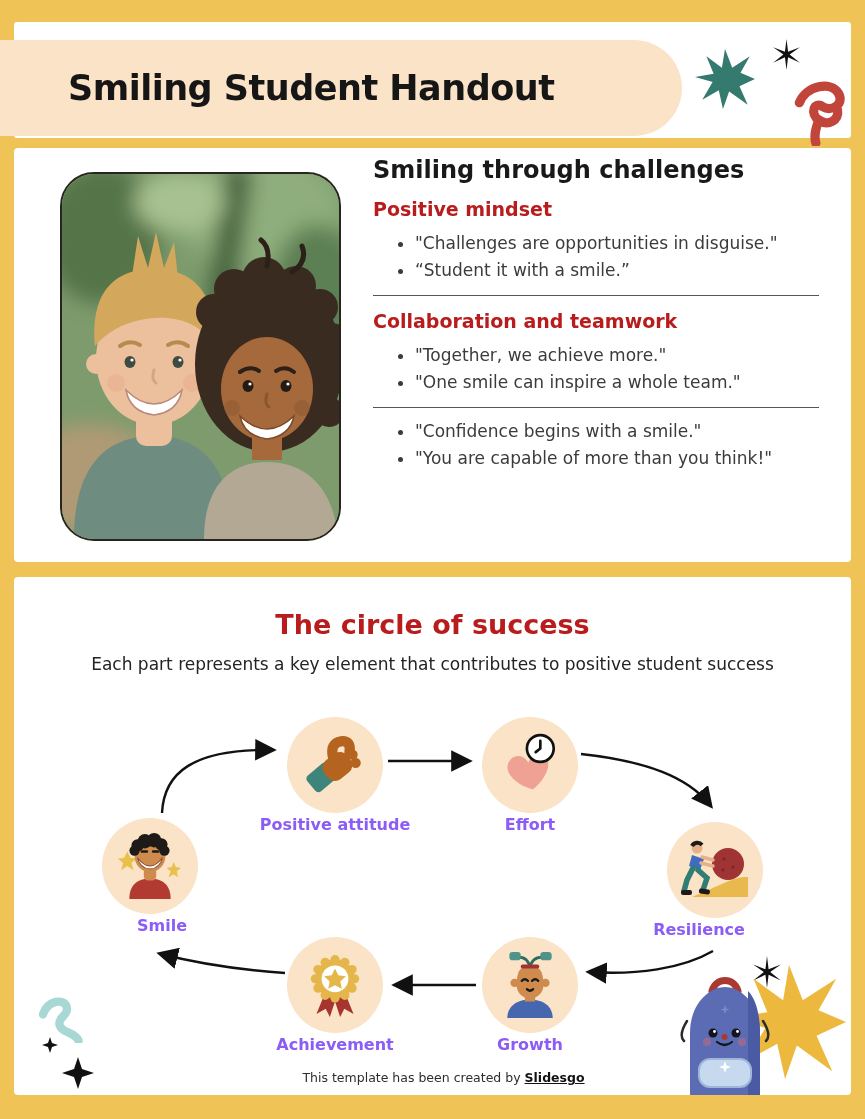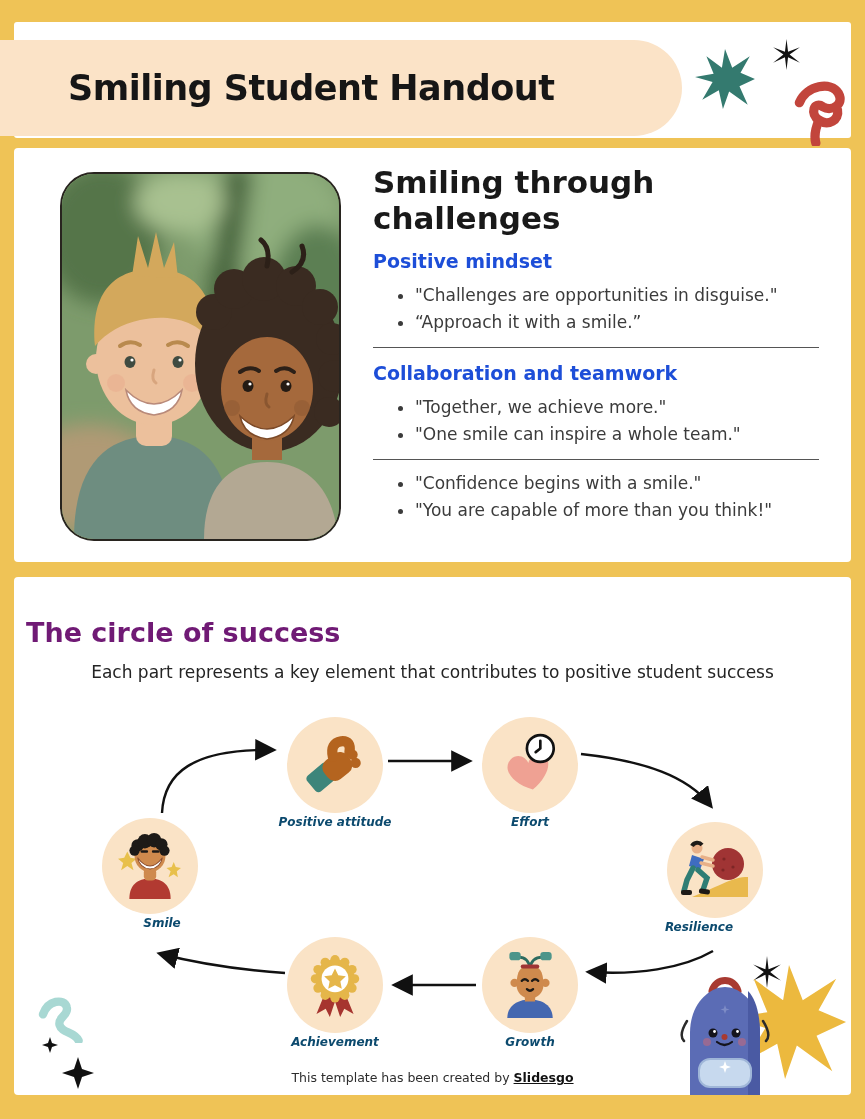--- a/index.html
+++ b/index.html
@@ -18,36 +18,36 @@
   #card-challenges{top:148px;height:414px;}
   #card-circle{top:577px;height:518px;overflow:hidden;}
 
   
   .photo-frame{position:absolute;left:46px;top:24px;width:277px;height:365px;border:2px solid #28241f;
                border-radius:34px;overflow:hidden;background:#7d9b6c;}
   .photo-frame svg{display:block;}
 
   
   .challenge-col{position:absolute;left:359px;top:8px;width:450px;}
-  .challenge-title{font-size:31px;font-weight:700;margin:8px 0 10px 0;color:#191919;}
-  .section-heading{font-size:19px;font-weight:700;margin:14px 0 4px 0;color:#1d4ed8;}
+  .challenge-title{font-size:24px;font-weight:700;margin:0 0 10px 0;color:#191919;}
+  .section-heading{font-size:19px;font-weight:700;margin:14px 0 4px 0;color:#b91c1c;}
   ul.quote-list{margin:12px 0 10px 0;padding-left:42px;}
   ul.quote-list li{font-size:17px;color:#3b3b3b;margin:5px 0;line-height:1.32;}
   .divider{border:none;border-top:1.5px solid #555;margin:13px 0 9px 0;width:446px;}
 
   
-  .circle-title{font-size:27px;font-weight:700;margin:12px;padding-top:28px;color:#701a75;}
+  .circle-title{text-align:center;font-size:27px;font-weight:700;margin:4px;padding-top:28px;color:#b91c1c;}
   .circle-sub{text-align:center;font-size:17px;margin:14px 0 0 0;color:#242424;}
   .node{position:absolute;width:96px;height:96px;border-radius:50%;background:#fae3c6;
         display:flex;align-items:center;justify-content:center;}
-  .node-label{position:absolute;transform:translateX(-50%);font-weight:700;font-size:12px;color:#0c4a6e;white-space:nowrap;font-style:italic;}
+  .node-label{position:absolute;transform:translateX(-50%);font-weight:700;font-size:16px;color:#8b5cf6;white-space:nowrap;}
   .arrows{position:absolute;left:0;top:0;pointer-events:none;}
 
   
-  .footer{position:absolute;left:0;bottom:10px;width:100%;text-align:center;font-size:12.5px;color:#2d2d2d;z-index:5;}
+  .footer{position:absolute;left:0;bottom:10px;width:100%;text-align:center;font-size:12.5px;color:#2d2d2d;z-index:5;padding-left:11px;}
   .footer a{color:#111;font-weight:700;text-decoration:underline;}
 </style>
 </head>
 <body>
 
 <div id="page">
 
   <div class="header-band">
     <svg class="deco" style="left:680px;top:26px" width="62" height="62" viewBox="0 0 60 60">
       <polygon fill="#347a6f" points="30,1 37,19 54,8 45,24 59,30 44,37 52,55 34,42 28,59 24,41 8,50 18,33 1,28 19,25 12,8 27,19"></polygon>
@@ -131,21 +131,21 @@
         </g>
       </svg>
     </div>
 
     <div class="challenge-col">
       <div class="challenge-title">Smiling through challenges</div>
 
       <div class="section-heading">Positive mindset</div>
       <ul class="quote-list">
         <li>"Challenges are opportunities in disguise."</li>
-        <li>“Approach it with a smile.”</li>
+        <li>“Student it with a smile.”</li>
       </ul>
       <hr class="divider">
 
       <div class="section-heading">Collaboration and teamwork</div>
       <ul class="quote-list">
         <li>"Together, we achieve more."</li>
         <li>"One smile can inspire a whole team."</li>
       </ul>
       <hr class="divider">
 

